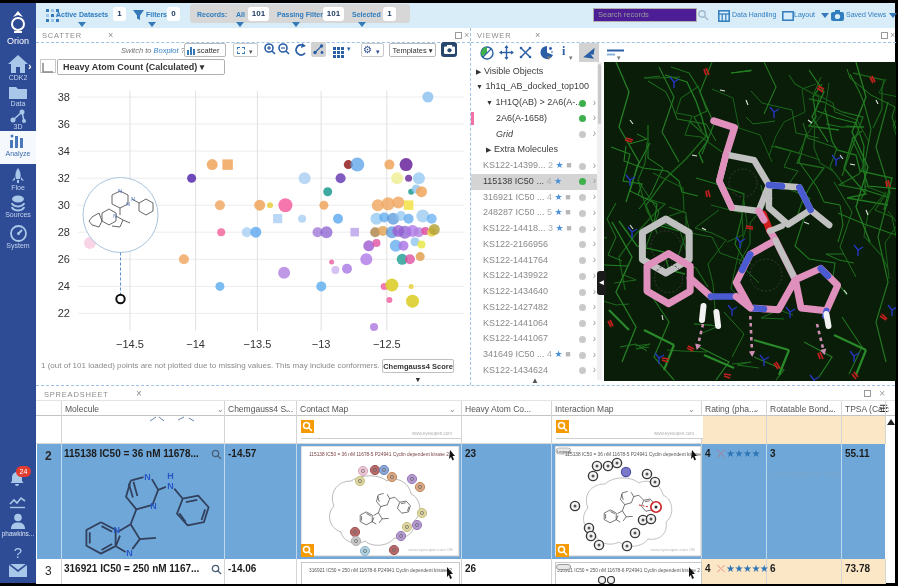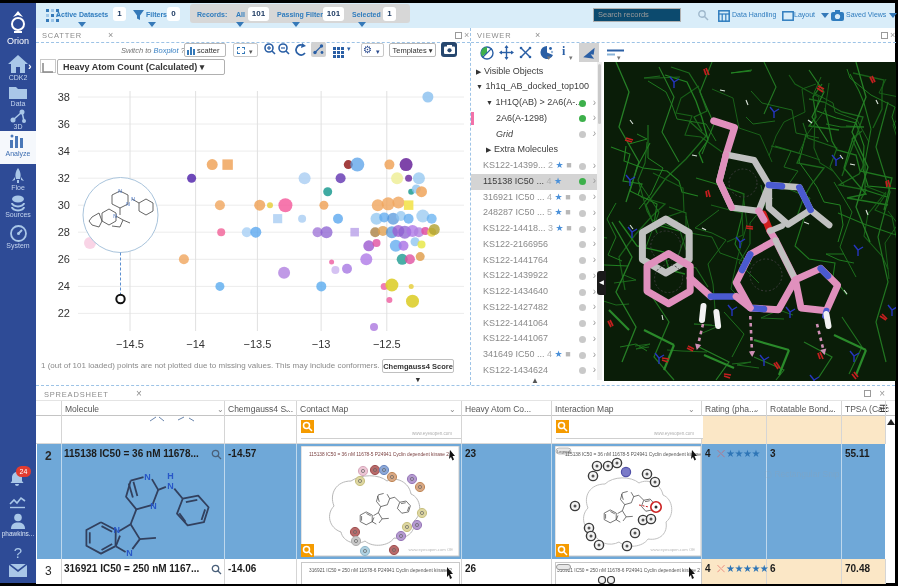--- a/index.html
+++ b/index.html
@@ -52,21 +52,21 @@
   <div class="abs b blue" style="left:200px;top:8px">All</div>
   <div class="badge" style="left:212px;top:4px;width:21px;height:14px">101</div>
   <div class="caret" style="left:200px;top:19px"></div>
   <div class="abs b blue" style="left:241px;top:8px">Passing Filters</div>
   <div class="badge" style="left:287px;top:4px;width:21px;height:14px">101</div>
   <div class="caret" style="left:256px;top:19px"></div>
   <div class="abs b blue" style="left:316px;top:8px">Selected</div>
   <div class="badge" style="left:347px;top:4px;width:13px;height:14px">1</div>
   <div class="caret" style="left:322px;top:19px"></div>
 
-  <div class="abs" style="left:557px;top:5px;width:88px;height:14px;background:#0c4a6e;border:1px solid #b0b0b0;color:#9a9a9a;line-height:12px;padding-left:4px;font-size:7.5px">Search records</div>
+  <div class="abs" style="left:557px;top:5px;width:104px;height:14px;background:#4c1d95;border:1px solid #b0b0b0;color:#9a9a9a;line-height:12px;padding-left:4px;font-size:7.5px">Search records</div>
   <svg class="abs" style="left:662px;top:7px" width="11" height="11">
         <circle cx="4" cy="4" r="3.2" fill="none" stroke="#9fb8cc" stroke-width="1.4"></circle>
         <line x1="6.5" y1="6.5" x2="10" y2="10" stroke="#9fb8cc" stroke-width="1.4"></line>
       </svg>
   <svg class="abs" style="left:682px;top:7px" width="12" height="12">
         <rect x="0.8" y="0.8" width="10.4" height="10.4" fill="none" stroke="#2f7cbe" stroke-width="1.5"></rect>
         <line x1="0" y1="4" x2="12" y2="4" stroke="#2f7cbe" stroke-width="1.2"></line>
         <line x1="4.2" y1="4" x2="4.2" y2="12" stroke="#2f7cbe" stroke-width="1.2"></line>
         <line x1="7.8" y1="4" x2="7.8" y2="12" stroke="#2f7cbe" stroke-width="1.2"></line>
       </svg>
@@ -418,21 +418,21 @@
 <div class="lrow" style="top:17.8px;">
           <div class="abs" style="left:5px;top:1.5px;color:#3c3c3c;font-size:9px;white-space:nowrap;max-width:113px;overflow:hidden"><span style="font-size:7px;color:#333">▼</span> 1h1q_AB_docked_top100</div>
         </div>
 <div class="lrow" style="top:33.5px;">
           <div class="abs" style="left:15px;top:1.5px;color:#3c3c3c;font-size:9px;white-space:nowrap;max-width:103px;overflow:hidden"><span style="font-size:7px;color:#333">▼</span> 1H1Q(AB) &gt; 2A6(A-...</div>
           <div class="ldot gdot"></div>
           <div class="lchev">›</div>
         </div>
 <div class="lrow" style="top:49.2px;">
           <div class="abs" style="left:0;top:1px;width:3px;height:13px;background:#f272a8"></div>
-          <div class="abs" style="left:25px;top:1.5px;color:#3c3c3c;font-size:9px;white-space:nowrap;max-width:93px;overflow:hidden">2A6(A-1298)</div>
+          <div class="abs" style="left:25px;top:1.5px;color:#3c3c3c;font-size:9px;white-space:nowrap;max-width:93px;overflow:hidden">2A6(A-1658)</div>
           <div class="ldot gdot"></div>
           <div class="lchev">›</div>
         </div>
 <div class="lrow" style="top:65.0px;font-style:italic;">
           <div class="abs" style="left:25px;top:1.5px;color:#3c3c3c;font-size:9px;white-space:nowrap;max-width:93px;overflow:hidden">Grid</div>
           <div class="ldot"></div>
           <div class="lchev">›</div>
         </div>
 <div class="lrow" style="top:80.8px;">
           <div class="abs" style="left:15px;top:1.5px;color:#3c3c3c;font-size:9px;white-space:nowrap;max-width:103px;overflow:hidden"><span style="font-size:7px;color:#333">▶</span> Extra Molecules</div>
@@ -1020,21 +1020,21 @@
 <svg class="abs" style="left:175px;top:178px" width="11" height="11">
         <circle cx="4.5" cy="4.5" r="3.2" fill="none" stroke="#4a607a" stroke-width="1.3"></circle>
         <line x1="7" y1="7" x2="10" y2="10" stroke="#4a607a" stroke-width="1.3"></line>
       </svg>
 <div class="cellnum" style="left:192px;top:177px">-14.06</div>
 <div class="cellnum" style="left:429px;top:177px">26</div>
 <div class="cellnum" style="left:669px;top:177px">4</div>
 <div class="abs" style="left:681px;top:177px;color:#e05555;font-size:10px">⤬</div>
 <div class="abs star" style="left:690px;top:177px">★★★★★</div>
 <div class="cellnum" style="left:734px;top:177px">6</div>
-<div class="cellnum" style="left:809px;top:177px">70.48</div>
+<div class="cellnum" style="left:809px;top:177px">73.78</div>
 <div class="abs" style="left:265px;top:176px;width:159px;height:22px;background:#fff;border:1px solid #c8c8c8;border-bottom:none"></div>
 <svg class="abs" style="left:265px;top:176px" width="159" height="22">
         <text x="79.5" y="10" font-size="4.8" fill="#555" text-anchor="middle">316921 IC50 = 250 nM 11678-6 P24941 Cyclin dependent kinase 2</text>
         <path d="M146 5 L152 12 L149 12 L151 16 L149 17 L148 13 L146 15 Z" fill="#111"></path>
       </svg>
 <div class="abs" style="left:519px;top:176px;width:147px;height:22px;background:#fff;border:1px solid #c8c8c8;border-bottom:none"></div>
 <svg class="abs" style="left:519px;top:176px" width="147" height="22">
         <text x="73.5" y="10" font-size="4.8" fill="#555" text-anchor="middle">316921 IC50 = 250 nM 11678-6 P24941 Cyclin dependent kinase 2</text>
         <path d="M134 5 L140 12 L137 12 L139 16 L137 17 L136 13 L134 15 Z" fill="#111"></path>
       </svg>

